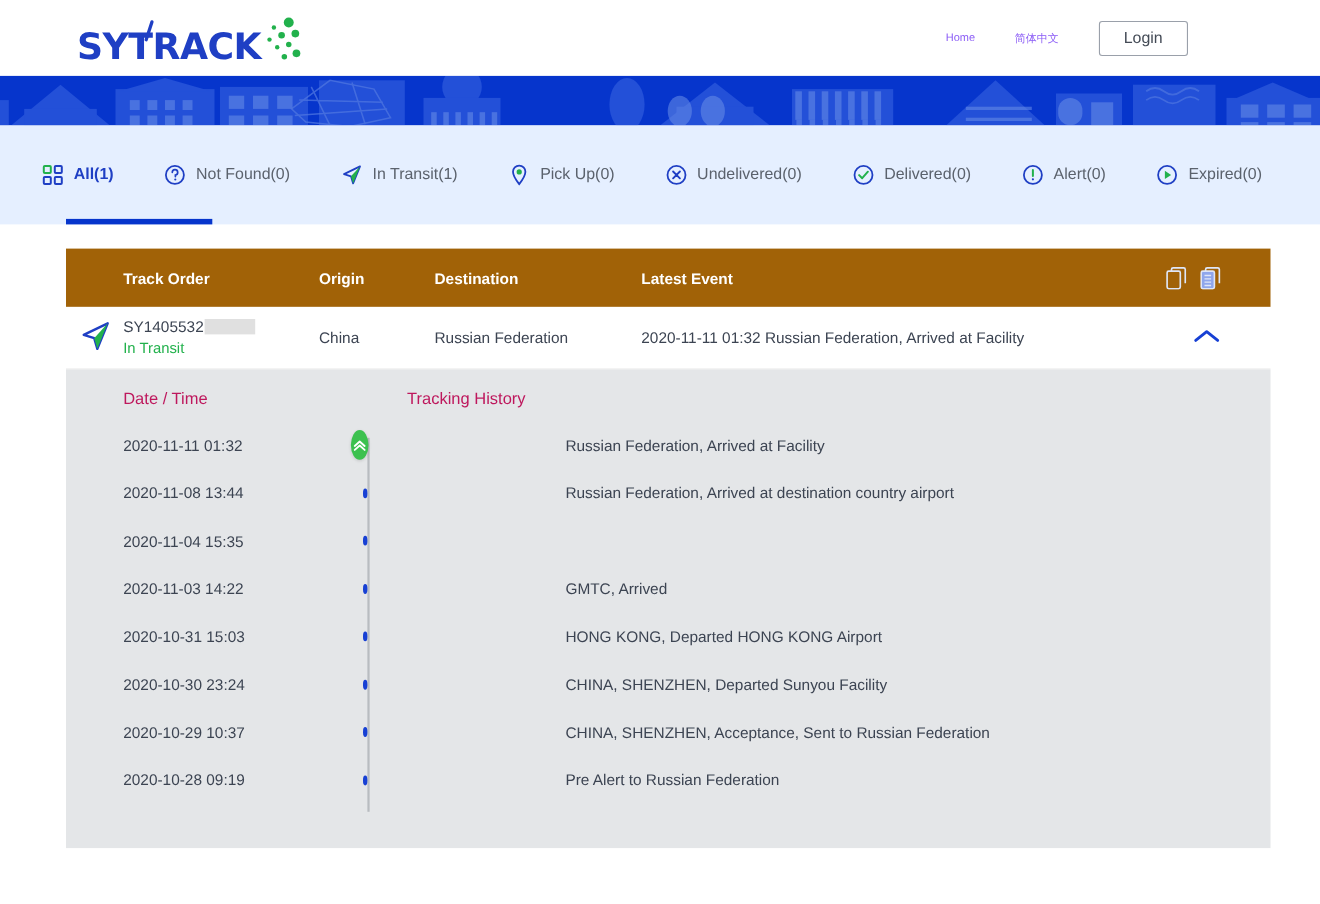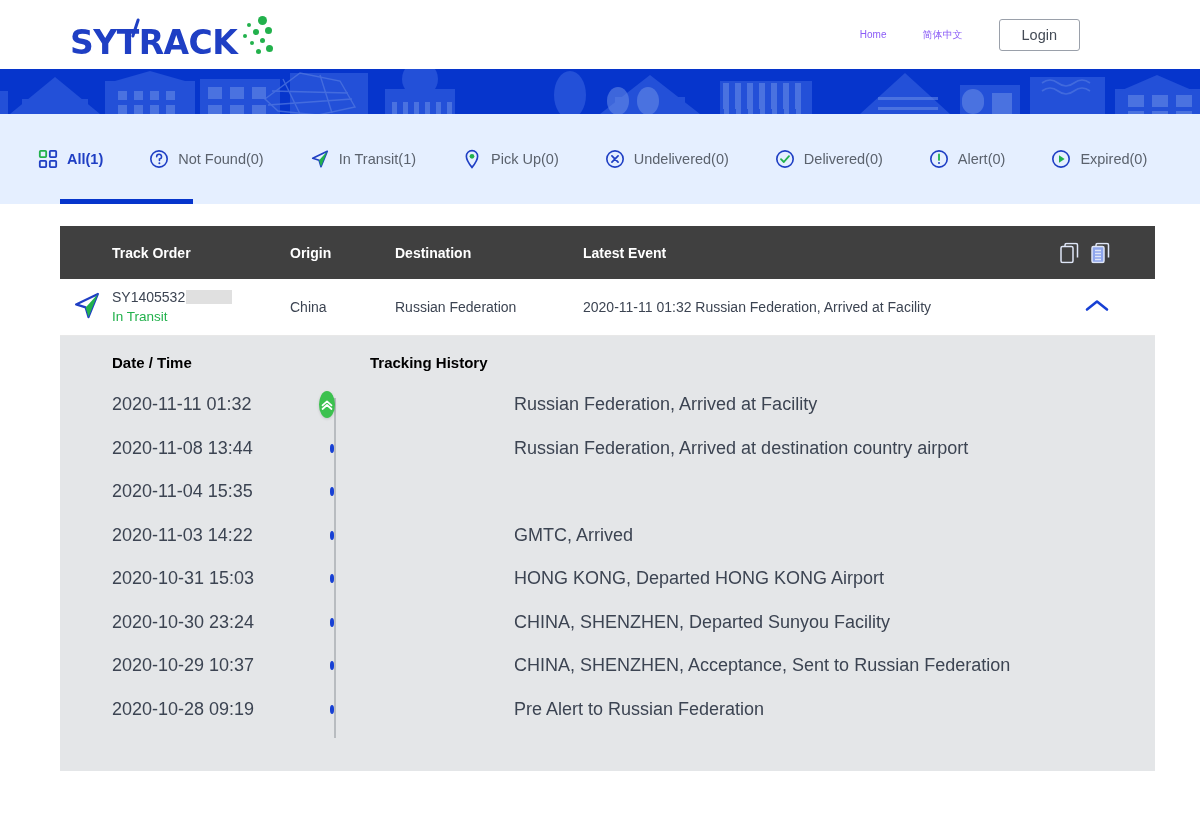--- a/index.html
+++ b/index.html
@@ -108,21 +108,21 @@
   .active-underline {
     position: absolute;
     left: 60px; bottom: 0;
     width: 133px; height: 5px;
     background: #0635cc;
   }
 
   
   .content { padding: 22px 45px 0 60px; }
   .table-head {
-    background: #404040;
+    background: #a16207;
     height: 53px;
     display: flex;
     align-items: center;
     color: #ffffff;
     font-size: 14px;
     font-weight: bold;
     position: relative;
   }
   .col-track { width: 230px; padding-left: 52px; }
   .col-origin { width: 105px; }
@@ -160,31 +160,31 @@
 
   
   .detail {
     background: #e4e6e8;
     padding: 18px 0 40px 0;
     position: relative;
   }
   .detail-head {
     display: flex;
     font-size: 15px;
-    font-weight: bold;
-    color: #000000;
+    font-weight: normal;
+    color: #be185d;
     padding: 0 0 12px 0;
   }
   .dh-date { width: 310px; padding-left: 52px; }
   .dh-hist { }
   .hist-row {
     display: flex;
     align-items: center;
     height: 43.5px;
-    font-size: 18px;
+    font-size: 14px;
     color: #3c4452;
     position: relative;
   }
   .hr-date { width: 310px; padding-left: 52px; }
   .hr-marker {
     width: 0; position: absolute; left: 274px; top: 0; height: 100%;
     display: flex; align-items: center; justify-content: center;
   }
   .dot {
     width: 9px; height: 9px; border-radius: 50%;

